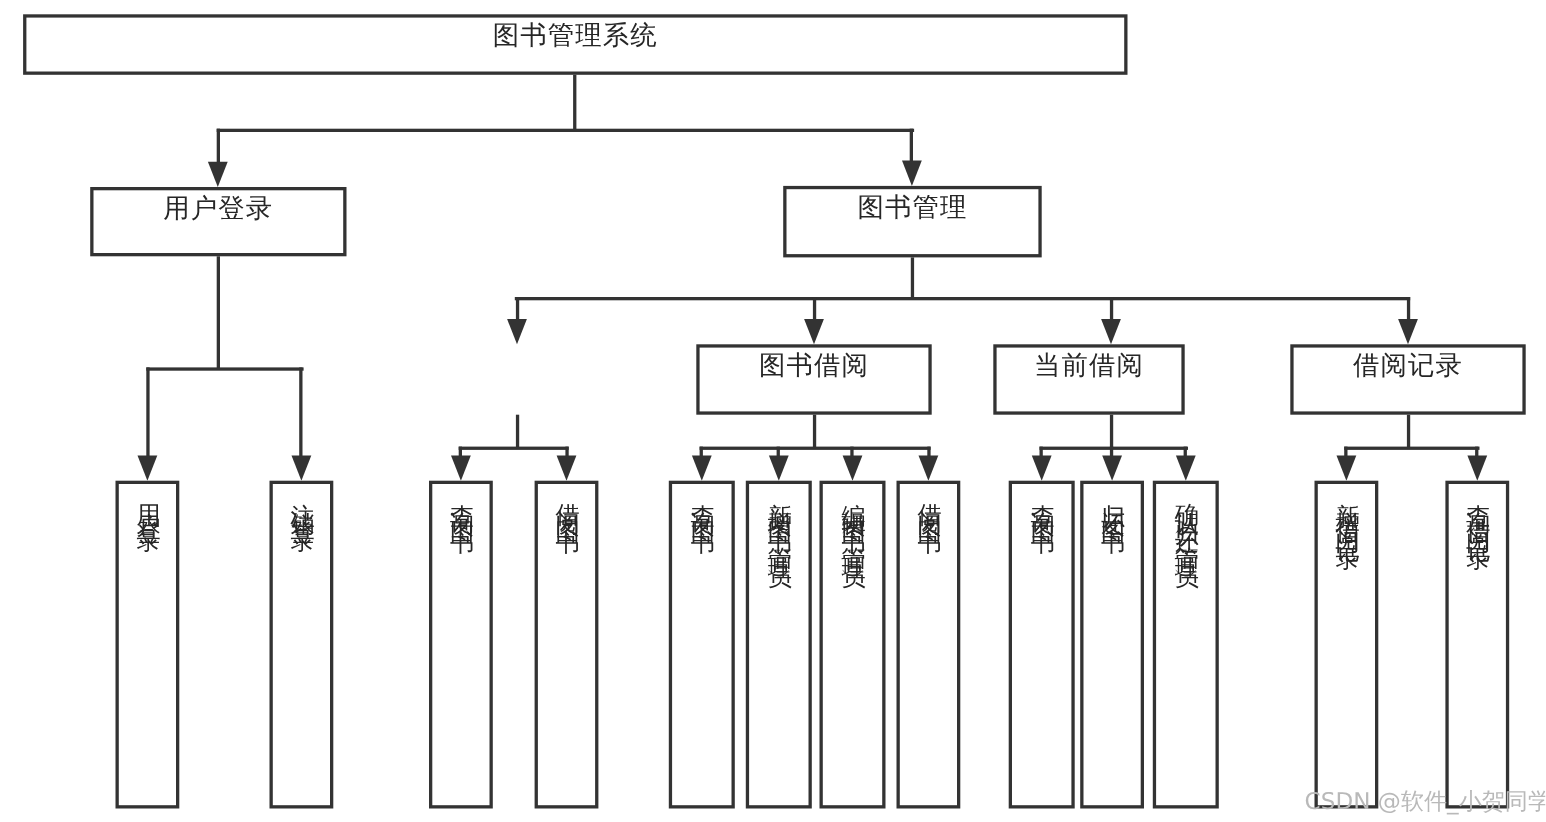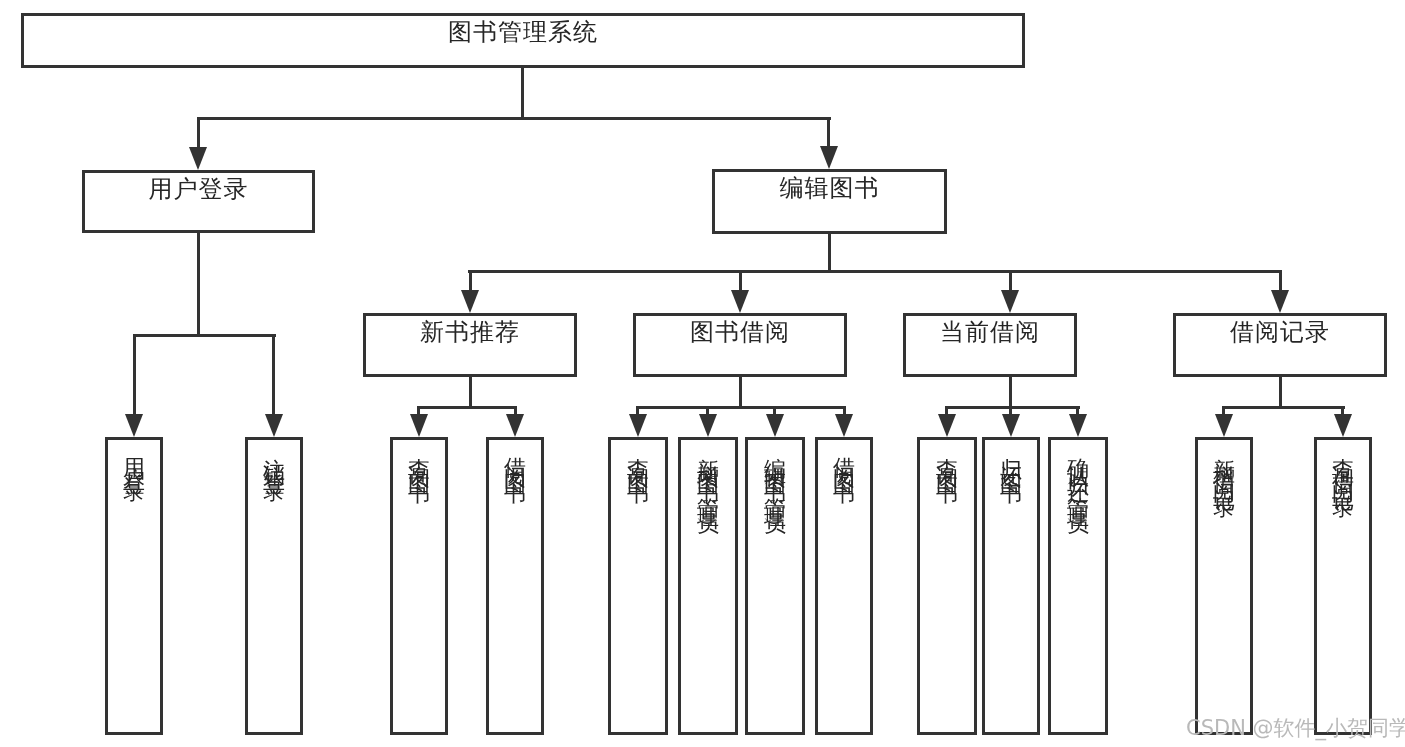--- a/index.html
+++ b/index.html
@@ -47,44 +47,41 @@
   <i class="ln" style="left:197px;top:117px;width:634px;height:3px"></i>
   <i class="ln" style="left:197px;top:117px;width:3px;height:33px"></i>
   <i class="ar" style="left:189px;top:147px"></i>
   <i class="ln" style="left:827px;top:117px;width:3px;height:32px"></i>
   <i class="ar" style="left:820px;top:146px"></i>
 
   <div class="bx" style="left:82px;top:170px;width:233px;height:63px">
     <span class="lb">用户登录</span>
   </div>
   <div class="bx" style="left:712px;top:169px;width:235px;height:65px">
-    <span class="lb">编辑图书</span>
+    <span class="lb">图书管理</span>
   </div>
 
   <i class="ln" style="left:197px;top:233px;width:3px;height:103px"></i>
   <i class="ln" style="left:133px;top:334px;width:143px;height:3px"></i>
   <i class="ln" style="left:133px;top:334px;width:3px;height:82px"></i>
   <i class="ar" style="left:125px;top:414px"></i>
   <i class="ln" style="left:272px;top:334px;width:3px;height:82px"></i>
   <i class="ar" style="left:265px;top:414px"></i>
 
   <i class="ln" style="left:828px;top:234px;width:3px;height:38px"></i>
   <i class="ln" style="left:468px;top:270px;width:814px;height:3px"></i>
   <i class="ln" style="left:469px;top:270px;width:3px;height:22px"></i>
   <i class="ar" style="left:461px;top:290px"></i>
   <i class="ln" style="left:739px;top:270px;width:3px;height:22px"></i>
   <i class="ar" style="left:731px;top:290px"></i>
   <i class="ln" style="left:1009px;top:270px;width:3px;height:22px"></i>
   <i class="ar" style="left:1001px;top:290px"></i>
   <i class="ln" style="left:1279px;top:270px;width:3px;height:22px"></i>
   <i class="ar" style="left:1271px;top:290px"></i>
 
-  <div class="bx" style="left:363px;top:313px;width:214px;height:64px">
-    <span class="lb">新书推荐</span>
-  </div>
   <div class="bx" style="left:633px;top:313px;width:214px;height:64px">
     <span class="lb">图书借阅</span>
   </div>
   <div class="bx" style="left:903px;top:313px;width:174px;height:64px">
     <span class="lb">当前借阅</span>
   </div>
   <div class="bx" style="left:1173px;top:313px;width:214px;height:64px">
     <span class="lb">借阅记录</span>
   </div>
 

